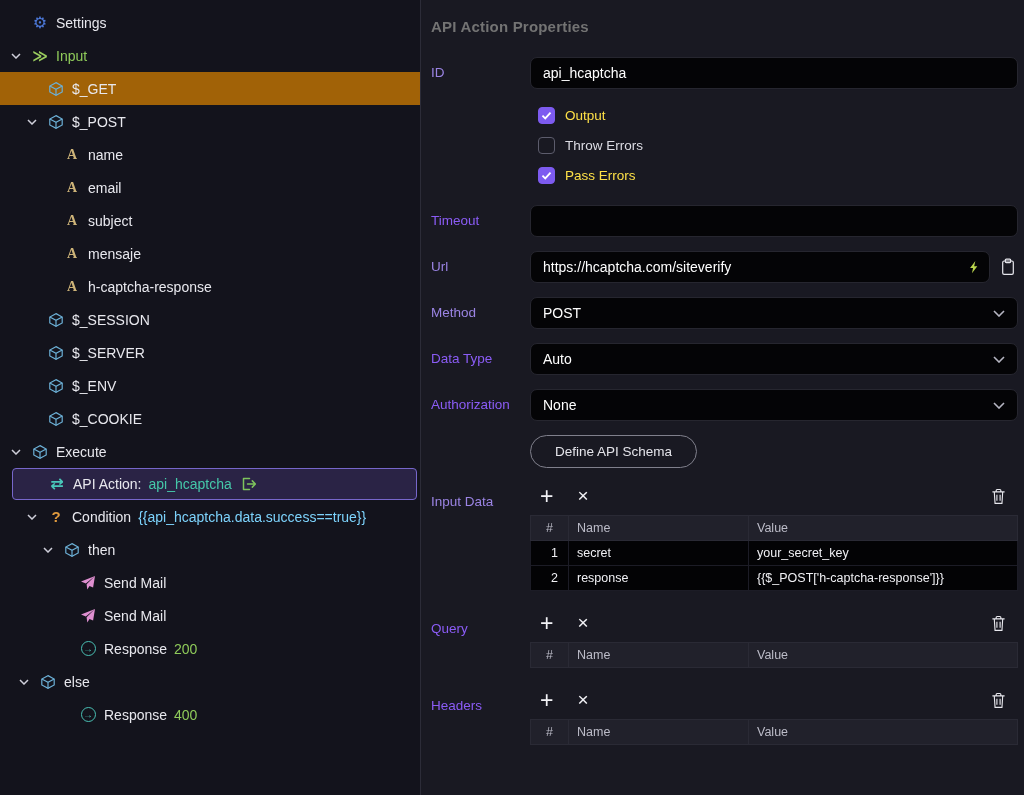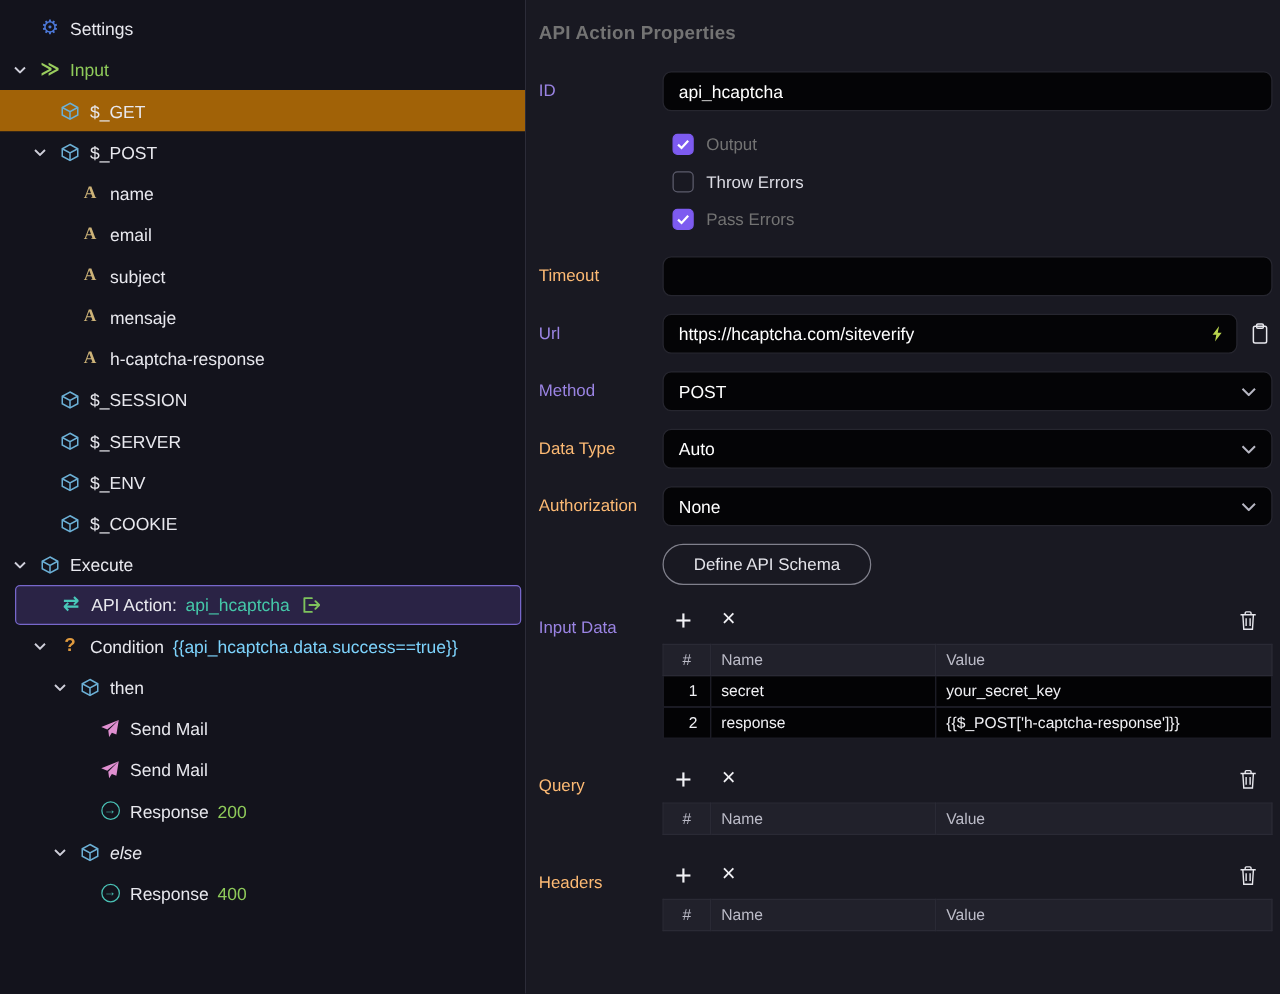--- a/index.html
+++ b/index.html
@@ -24,35 +24,35 @@
   .tree-label{flex:none}
   .tree-value{flex:none}
   .c-green{color:#8fcb5a}
   .c-teal{color:#45c8a9}
   .c-muted{color:#7dd3fc}
 
   
   .props{flex:1;min-width:0;padding:14px 6px 0 10px;background:#191922}
   .panel-title{font-size:15px;font-weight:700;color:#737373;margin:4px 0 22px 0;letter-spacing:.2px}
   .form-row{display:flex;margin-bottom:14px}
-  .flabel{width:99px;flex:none;font-size:13.5px;color:#fdba74;padding-top:8px}
+  .flabel{width:99px;flex:none;font-size:13.5px;color:#8b5cf6;padding-top:8px}
   .flabel.accent{color:#9b84e4}
   .ffield{flex:1;min-width:0}
   .tinput{width:100%;height:32px;background:#040406;border:1px solid #26262f;border-radius:7px;color:#ffffff;font-size:14px;padding:0 12px;font-family:inherit;outline:none}
   .select{height:32px;background:#040406;border:1px solid #26262f;border-radius:7px;color:#ffffff;font-size:14px;padding:0 12px;display:flex;align-items:center;justify-content:space-between;cursor:pointer}
   .select-chev{display:inline-flex;align-items:center}
 
   .cb-wrap{margin-bottom:8px}
   .cb-group{padding-left:8px;padding-top:4px}
   .cb-row{display:flex;align-items:center;gap:10px;margin-bottom:13px;cursor:pointer;width:max-content}
   .cb{width:17px;height:17px;border-radius:4px;border:1.5px solid #5c5c6c;background:transparent;display:inline-flex;align-items:center;justify-content:center;flex:none}
   .cb.checked{background:#7d5bf0;border-color:#7d5bf0}
   .cb svg{width:11px;height:9px}
   .cb-label{font-size:13.5px;color:#dcdce4}
-  .cb-label.accent{color:#737373}
+  .cb-label.accent{color:#fde047}
 
   .url-field{display:flex;align-items:center;gap:8px}
   .input-wrap{position:relative;flex:1;min-width:0}
   .input-wrap .tinput{padding-right:30px}
   .bolt{position:absolute;right:9px;top:50%;transform:translateY(-50%);display:inline-flex;cursor:pointer}
   .bolt svg{width:14px;height:14px}
   .icon-btn{background:none;border:none;padding:0;width:20px;height:22px;display:inline-flex;align-items:center;justify-content:center;cursor:pointer;flex:none}
   .icon-btn svg{width:16px;height:18px}
 
   .pill-row{margin-bottom:18px}
@@ -252,21 +252,21 @@
           <span class="tree-label">Send Mail</span>
         </div>
         <div class="tree-row" style="padding-left: 56px;">
           <span class="chev-slot"></span>
           <span class="ic">
             <span class="ic-resp-circle">→</span>
           </span>
           <span class="tree-label">Response</span>
           <span class="tree-value c-green">200</span>
         </div>
-        <div class="tree-row" style="padding-left: 40px; font-style: italic;">
+        <div class="tree-row" style="padding-left: 16px;">
           <span class="chev-slot">
             <svg viewBox="0 0 10 6" width="10" height="6">
               <path d="M1 1l4 4 4-4" fill="none" stroke="#cfcfda" stroke-width="1.5"></path>
             </svg>
           </span>
           <span class="ic">
             <svg viewBox="0 0 16 16" fill="none" stroke="#6cb0d6" stroke-width="1.2">
               <path d="M8 1.6 14.2 5v6L8 14.4 1.8 11V5z"></path>
               <path d="M1.8 5 8 8.3 14.2 5M8 8.3v6.1"></path>
             </svg>

